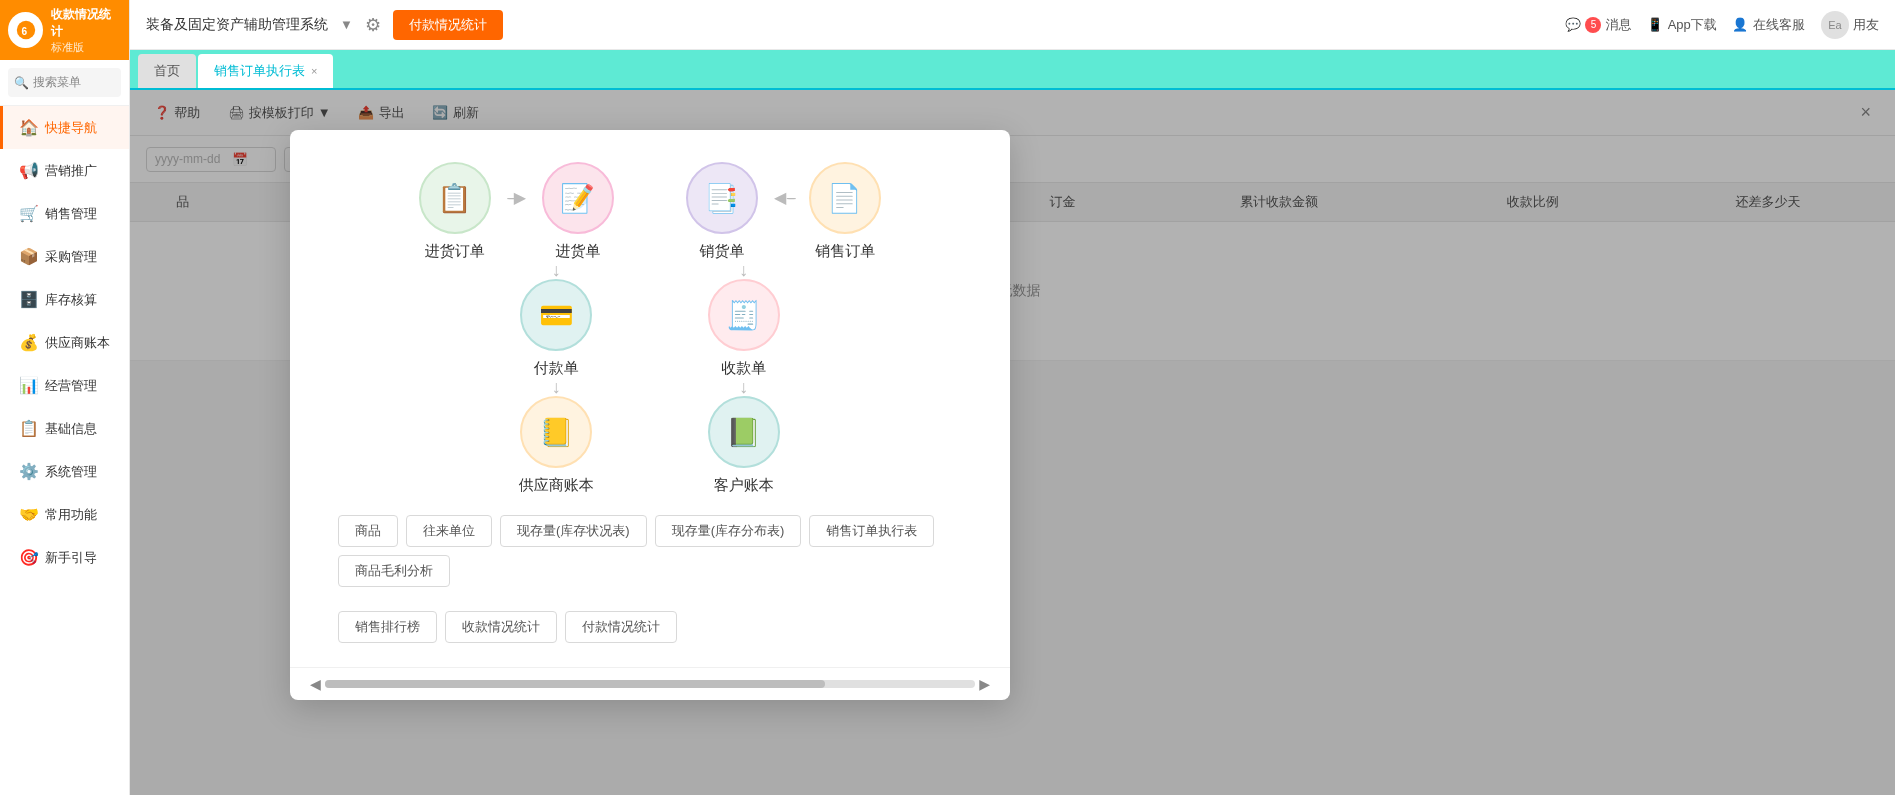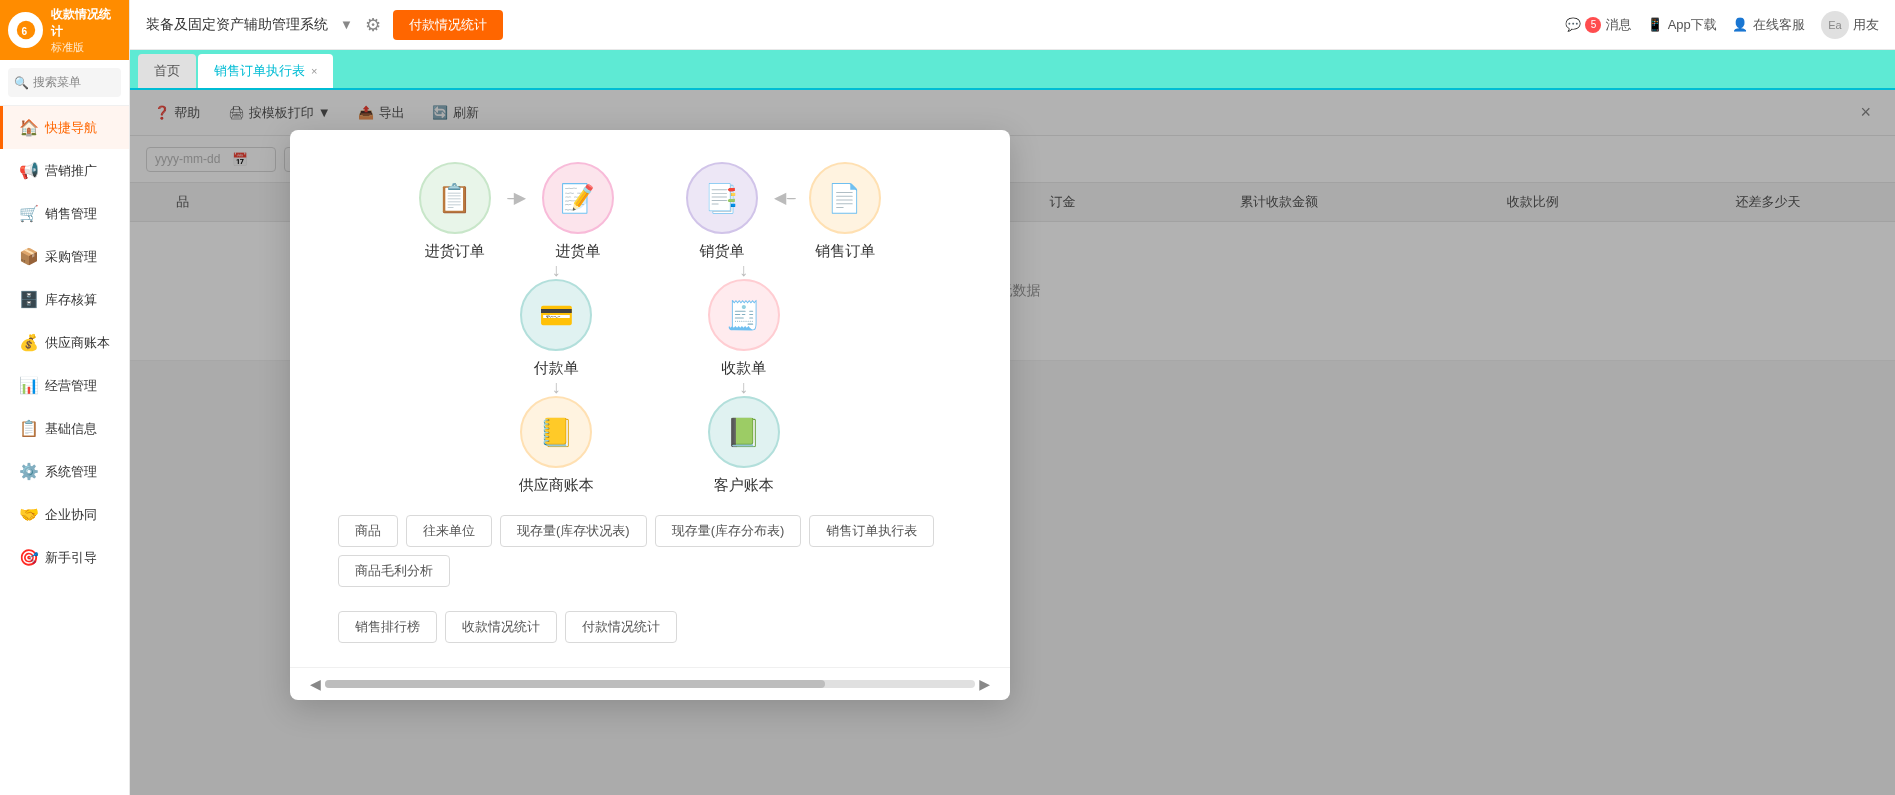--- a/index.html
+++ b/index.html
@@ -148,21 +148,21 @@
       <div class="sidebar-nav-item">
         <span class="nav-icon">📋</span>
         <span>基础信息</span>
       </div>
       <div class="sidebar-nav-item">
         <span class="nav-icon">⚙️</span>
         <span>系统管理</span>
       </div>
       <div class="sidebar-nav-item">
         <span class="nav-icon">🤝</span>
-        <span>企业协同</span>
+        <span>常用功能</span>
       </div>
       <div class="sidebar-nav-item">
         <span class="nav-icon">🎯</span>
         <span>新手引导</span>
       </div>
     </div>
   </div>
 
   <div class="main-content">
 

